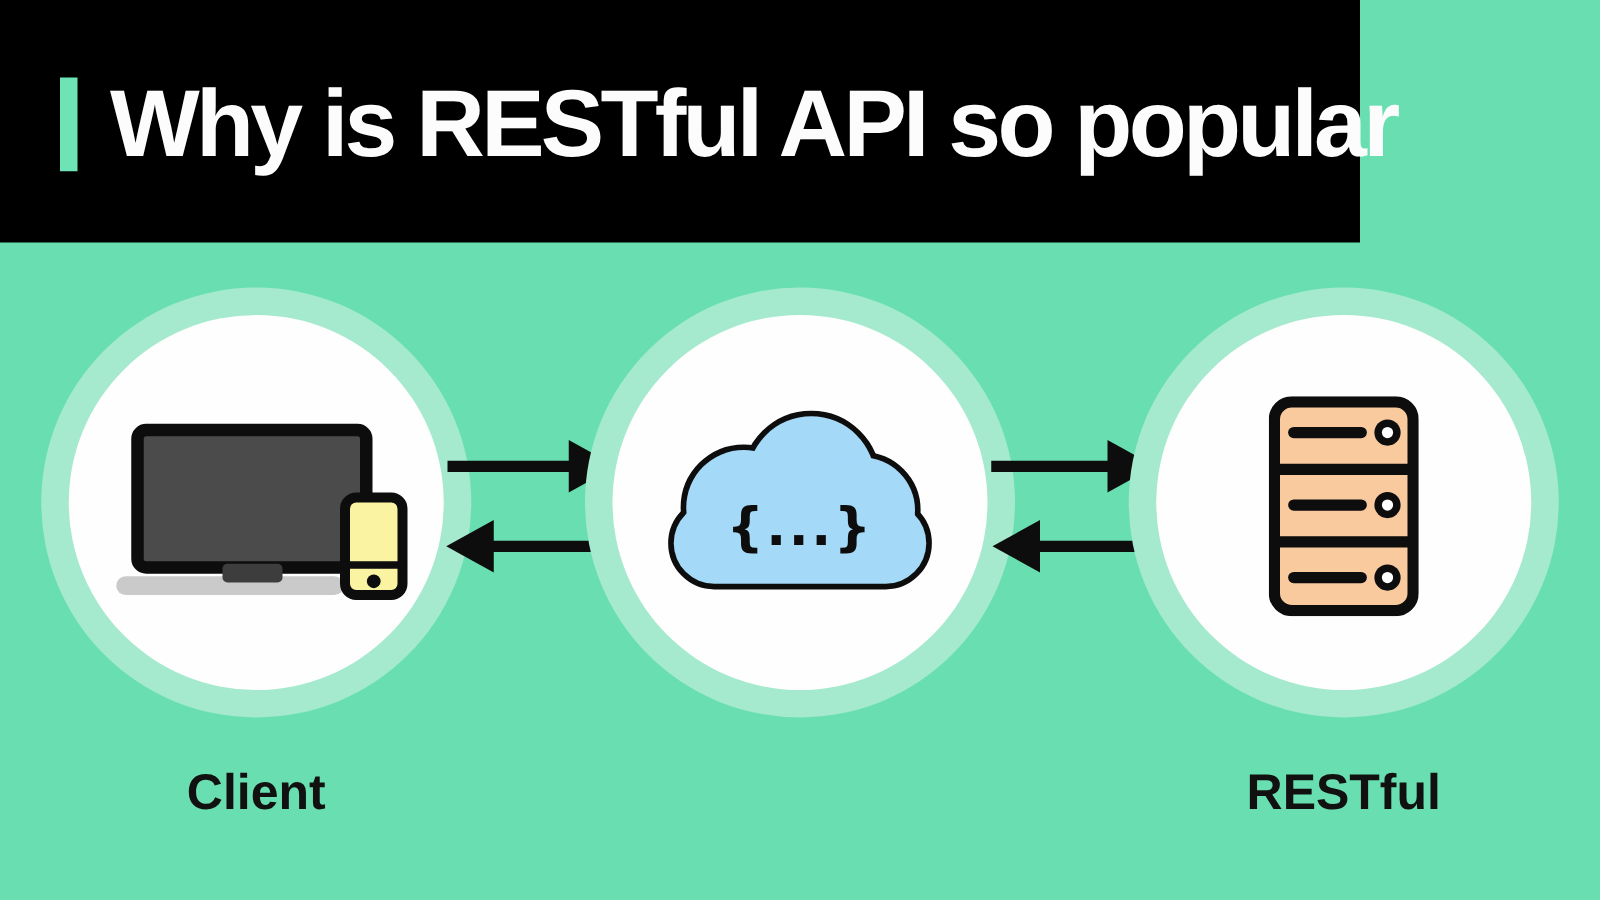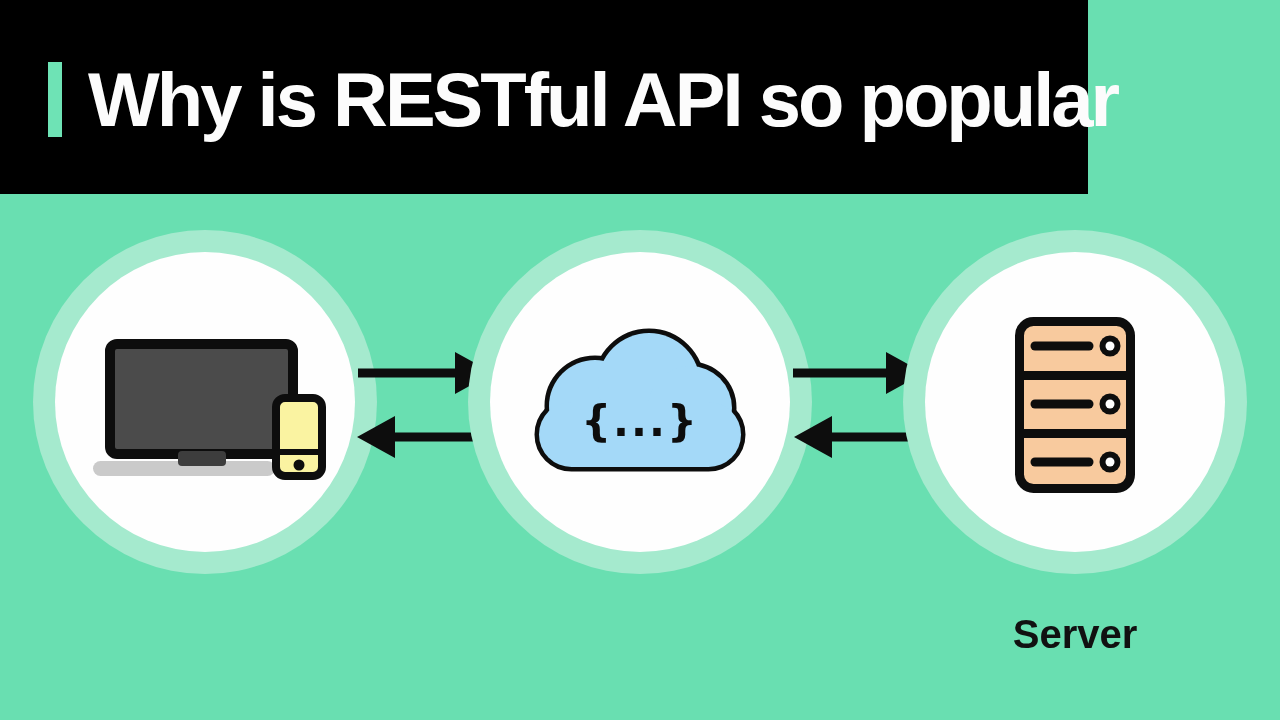--- a/index.html
+++ b/index.html
@@ -104,20 +104,21 @@
       <rect x="20" y="9" width="183" height="110" rx="7" fill="#4B4B4B" stroke="#0D0D0D" stroke-width="10"></rect>
 
       <rect x="3" y="126" width="182" height="15" rx="7.5" fill="#CACACA"></rect>
 
       <rect x="88" y="116" width="48" height="15" rx="4" fill="#3D3D3D"></rect>
 
       <rect x="186" y="63" width="46" height="78" rx="9" fill="#FAF3A1" stroke="#0D0D0D" stroke-width="8"></rect>
       <rect x="183" y="114" width="52" height="6" fill="#0D0D0D"></rect>
       <circle cx="209" cy="130" r="5.5" fill="#0D0D0D"></circle>
     </svg>
+    <div class="node-label">Client</div>
   </div>
 
   <svg class="arrows arrows-left" width="140" height="110" viewBox="0 0 140 110">
     <g>
       <line x1="3" y1="23" x2="104" y2="23" stroke="#0D0D0D" stroke-width="9"></line>
       <polygon points="100,2 138,23 100,44" fill="#0D0D0D"></polygon>
     </g>
     <g>
       <line x1="38" y1="87" x2="135" y2="87" stroke="#0D0D0D" stroke-width="9"></line>
       <polygon points="40,66 2,87 40,108" fill="#0D0D0D"></polygon>
@@ -175,16 +176,16 @@
         <line x1="20" y1="87" x2="74" y2="87" stroke="#0D0D0D" stroke-width="9" stroke-linecap="round"></line>
         <circle cx="95" cy="87" r="10.5" fill="#0D0D0D"></circle>
         <circle cx="95" cy="87" r="4.5" fill="#FFFFFF"></circle>
       </g>
       <g>
         <line x1="20" y1="145" x2="74" y2="145" stroke="#0D0D0D" stroke-width="9" stroke-linecap="round"></line>
         <circle cx="95" cy="145" r="10.5" fill="#0D0D0D"></circle>
         <circle cx="95" cy="145" r="4.5" fill="#FFFFFF"></circle>
       </g>
     </svg>
-    <div class="node-label">Server</div>
+    <div class="node-label">RESTful</div>
   </div>
 
 </div>
 
 </body></html>

